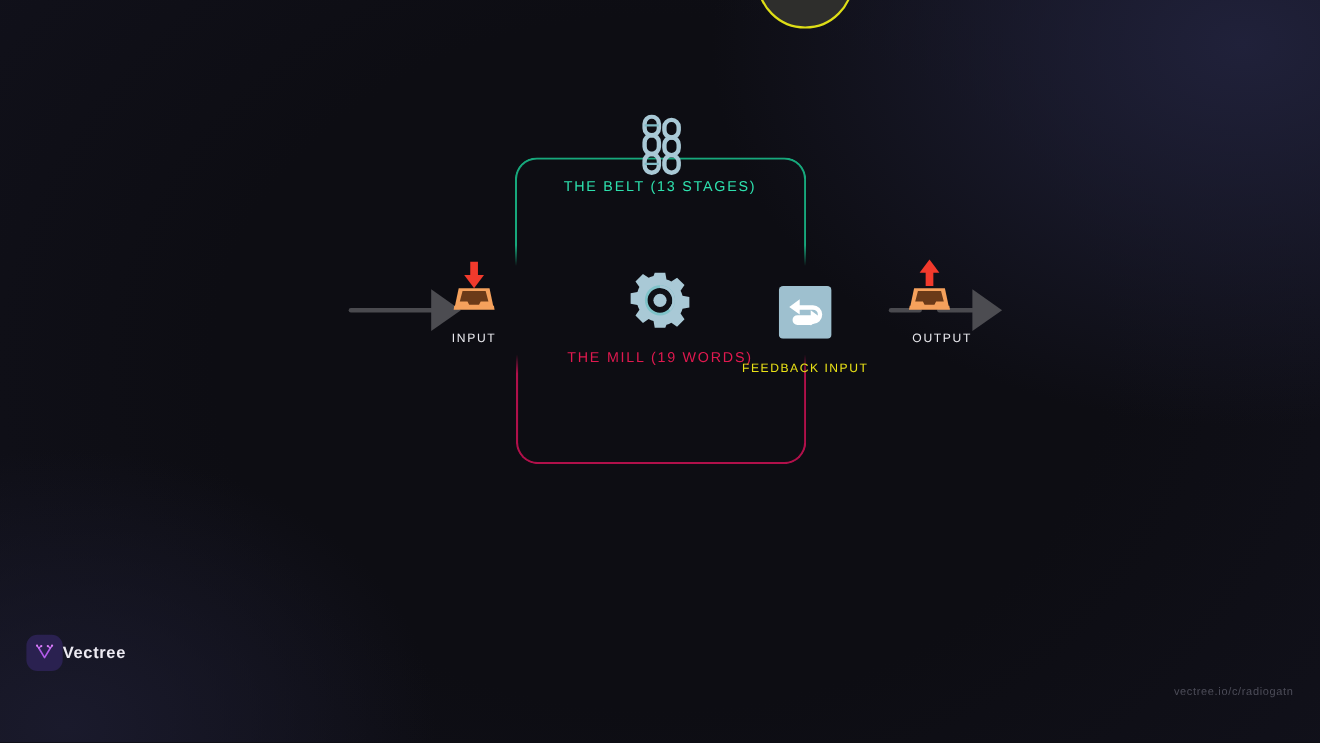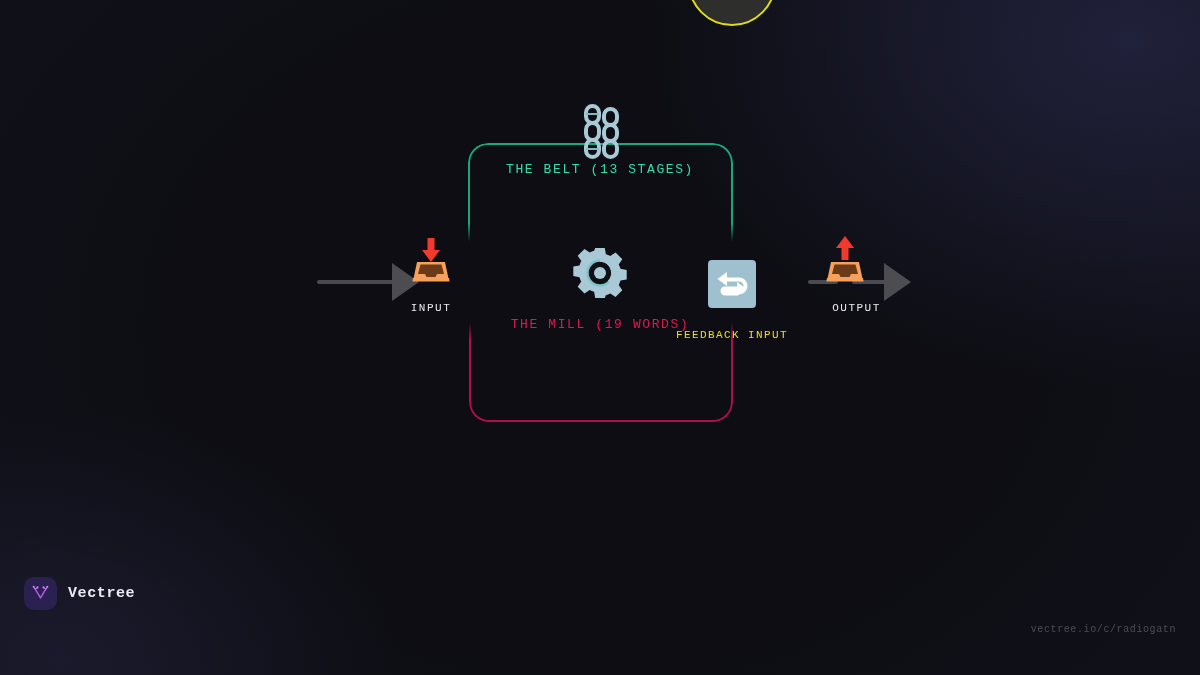--- a/index.html
+++ b/index.html
@@ -10,21 +10,21 @@
   #stage {
     position: relative;
     width: 1200px;
     height: 675px;
     overflow: hidden;
     background:
       radial-gradient(ellipse 780px 560px at 1130px 40px, #20213a 0%, rgba(32,33,58,0) 62%),
       radial-gradient(ellipse 560px 420px at 60px 660px, #1a1a2c 0%, rgba(26,26,44,0) 60%),
       radial-gradient(ellipse 900px 700px at 600px 330px, #0d0d13 0%, #0d0d13 45%, #12121d 100%),
       #0e0e14;
-    font-family: Liberation Mono, monospace;
+    font-family: Liberation Sans, sans-serif;
     -webkit-font-smoothing: antialiased;
   }
 
   
   .top-circle {
     position: absolute;
     left: 688px;
     top: -62px;
     width: 88px;
     height: 88px;
@@ -117,21 +117,20 @@
   .ic-in    { left: 404px; top: 234px; width: 54px; height: 54px; }
   .ic-out   { left: 818px; top: 234px; width: 54px; height: 54px; }
 
   
   .brand-row {
     position: absolute;
     left: 24px;
     top: 577px;
     display: flex;
     align-items: center;
-    gap: 11px;
   }
   .brand-logo {
     width: 33px; height: 33px;
     border-radius: 10px;
     background: #2a2150;
     display: flex; align-items: center; justify-content: center;
     flex: 0 0 auto;
   }
   .brand-name {
     font-size: 15px;

